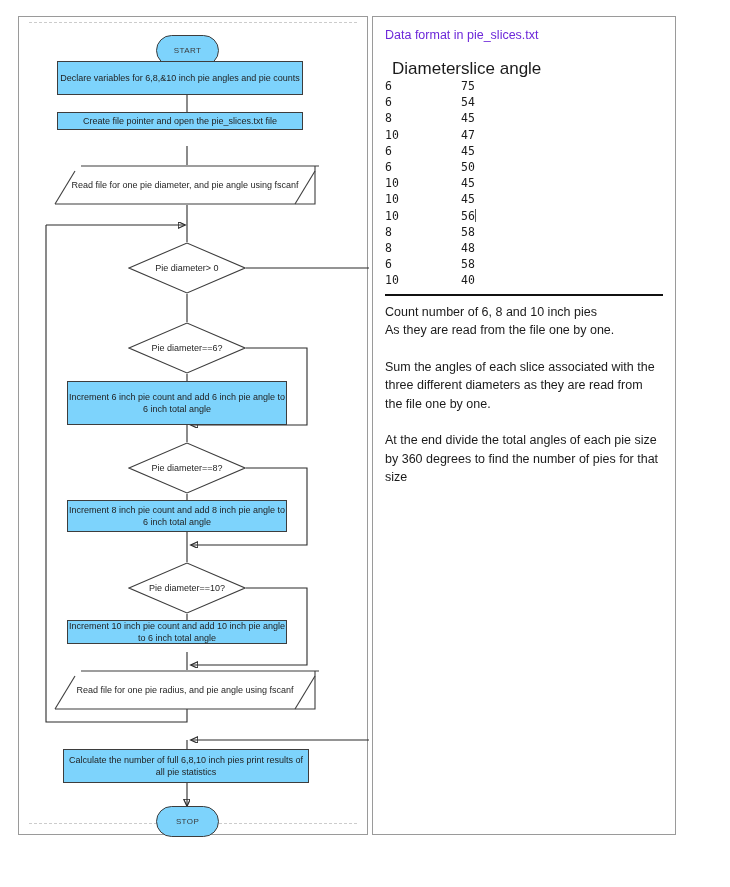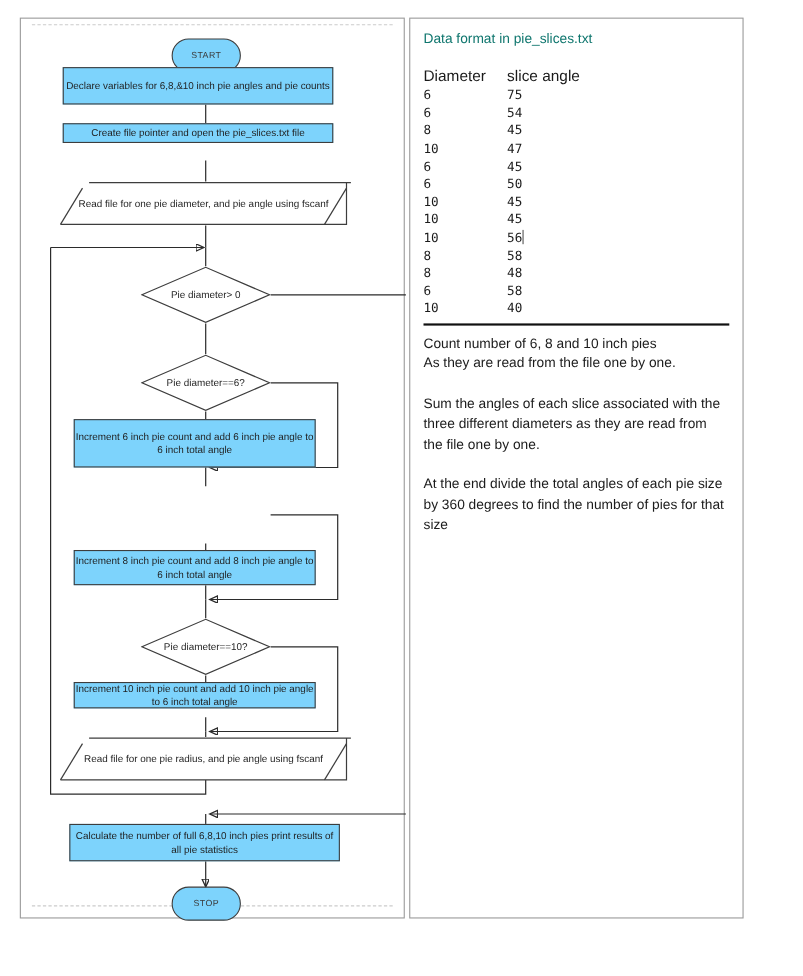--- a/index.html
+++ b/index.html
@@ -130,34 +130,35 @@
     position: absolute;
     left: 0; top: 0;
     width: 100%;
     height: 100%;
     padding: 9px 12px;
     box-sizing: border-box;
   }
   .note-title {
     font-size: 12.5px;
     line-height: 18px;
-    color: #0f766e;
+    color: #6d28d9;
   }
   .data-table {
     margin-top: 16px;
     font-family: "DejaVu Sans Mono", "Liberation Mono", monospace;
     font-size: 11.5px;
     line-height: 16.2px;
     color: #1b1b1b;
   }
   .data-header {
     font-family: "Liberation Sans", sans-serif;
-    font-size: 14px;
+    font-size: 17px;
     line-height: 18px;
     display: flex;
+    text-align: right;
   }
   .data-header .c1 { width: 76px; }
   .data-row {
     display: flex;
     position: relative;
   }
   .data-row .c1 { width: 76px; }
   .data-row .c2 { position: relative; }
   .caret {
     display: inline-block;
@@ -276,20 +277,26 @@
     <svg width="118" height="52" viewBox="0 0 118 52">
       <polygon points="1,26 59,1 117,26 59,51" fill="#fff" stroke="#3d3d3d" stroke-width="1.1"></polygon>
     </svg>
     <div class="diamond-label">Pie diameter==6?</div>
   </div>
 
   <div class="node proc" style="left:48px; top:364px; width:220px; height:44px;">
     <span>Increment 6 inch pie count and add 6 inch pie angle to 6 inch total angle</span>
   </div>
 
+  <div class="diamond-wrap" style="left:109px; top:425px; width:118px; height:52px;">
+    <svg width="118" height="52" viewBox="0 0 118 52">
+      <polygon points="1,26 59,1 117,26 59,51" fill="#fff" stroke="#3d3d3d" stroke-width="1.1"></polygon>
+    </svg>
+    <div class="diamond-label">Pie diameter==8?</div>
+  </div>
 
   <div class="node proc" style="left:48px; top:483px; width:220px; height:32px;">
     <span>Increment 8 inch pie count and add 8 inch pie angle to 6 inch total angle</span>
   </div>
 
   <div class="diamond-wrap" style="left:109px; top:545px; width:118px; height:52px;">
     <svg width="118" height="52" viewBox="0 0 118 52">
       <polygon points="1,26 59,1 117,26 59,51" fill="#fff" stroke="#3d3d3d" stroke-width="1.1"></polygon>
     </svg>
     <div class="diamond-label">Pie diameter==10?</div>

